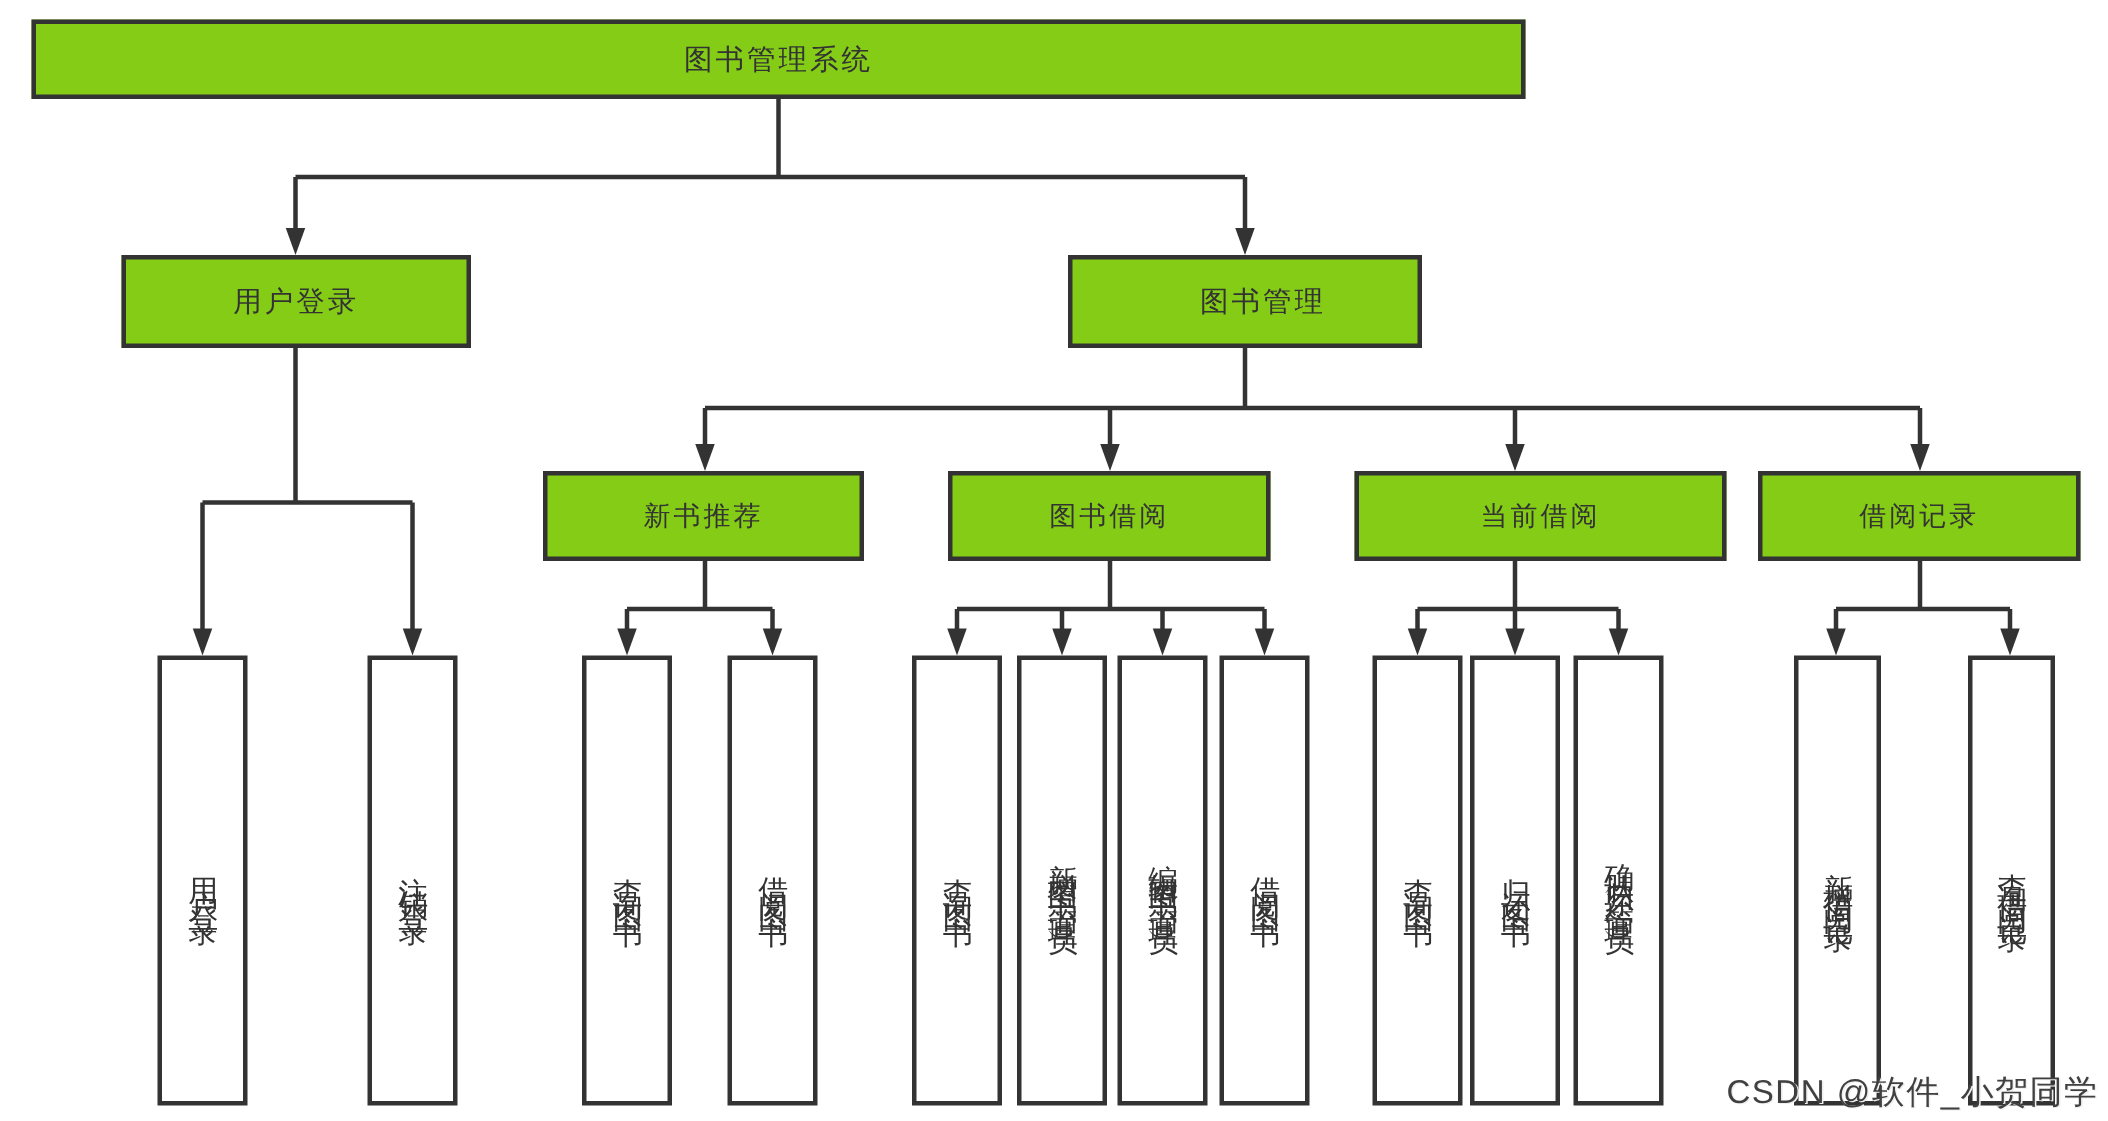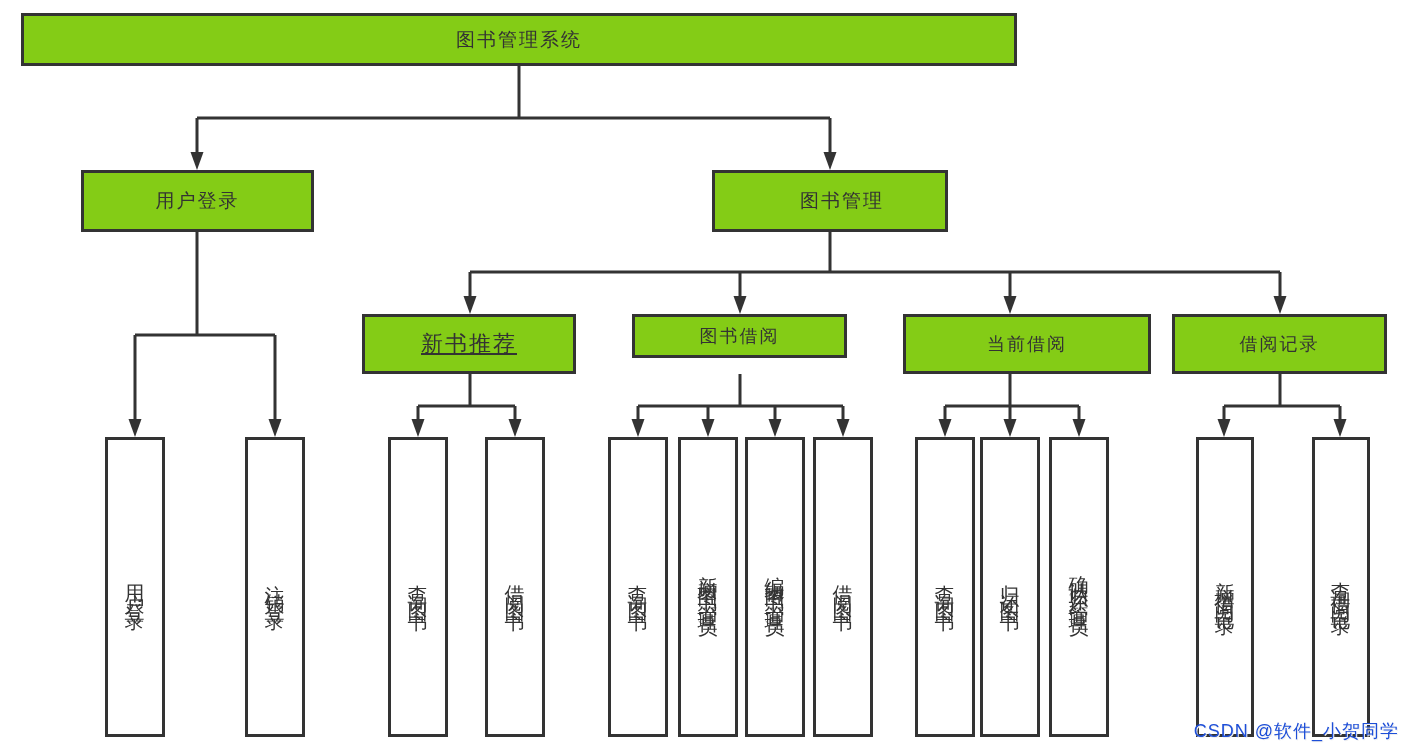--- a/index.html
+++ b/index.html
@@ -45,22 +45,22 @@
     text-orientation: mixed;
     font-size: 20px;
     letter-spacing: 9px;
     line-height: 1;
     white-space: nowrap;
   }
   .watermark {
     position: absolute;
     right: 6px;
     bottom: 4px;
-    font-size: 18px;
-    color: #1d4ed8;
+    font-size: 22px;
+    color: #404040;
     letter-spacing: 1px;
     text-shadow: 1px 1px 0 #efefef;
     z-index: 5;
     white-space: nowrap;
   }
 </style>
 </head>
 <body>
 
 <div class="canvas">
@@ -103,22 +103,22 @@
       <polygon points="1217.5,419 1230.5,419 1224,437"></polygon>
       <polygon points="1333.5,419 1346.5,419 1340,437"></polygon>
     </g>
   </svg>
 
   <div class="hnode" style="left:21px; top:13px; width:996px; height:53px;">图书管理系统</div>
 
   <div class="hnode" style="left:81px; top:170px; width:233px; height:62px;">用户登录</div>
   <div class="hnode" style="left:712px; top:170px; width:236px; height:62px;padding-left:24px;">图书管理</div>
 
-  <div class="hnode" style="left:362px; top:314px; width:214px; height:60px; font-size:22px;text-decoration:underline;">新书推荐</div>
-  <div class="hnode" style="left:632px; top:314px; width:215px; height:44px; font-size:18px;">图书借阅</div>
+  <div class="hnode" style="left:362px; top:314px; width:214px; height:60px; font-size:18px;">新书推荐</div>
+  <div class="hnode" style="left:632px; top:314px; width:215px; height:60px; font-size:18px;">图书借阅</div>
   <div class="hnode" style="left:903px; top:314px; width:248px; height:60px; font-size:18px;">当前借阅</div>
   <div class="hnode" style="left:1172px; top:314px; width:215px; height:60px; font-size:18px;">借阅记录</div>
 
   <div class="vnode" style="left:105px; top:437px; width:60px; height:300px;">
     <span class="vtext">用户登录</span>
   </div>
   <div class="vnode" style="left:245px; top:437px; width:60px; height:300px;">
     <span class="vtext">注销登录</span>
   </div>
 

